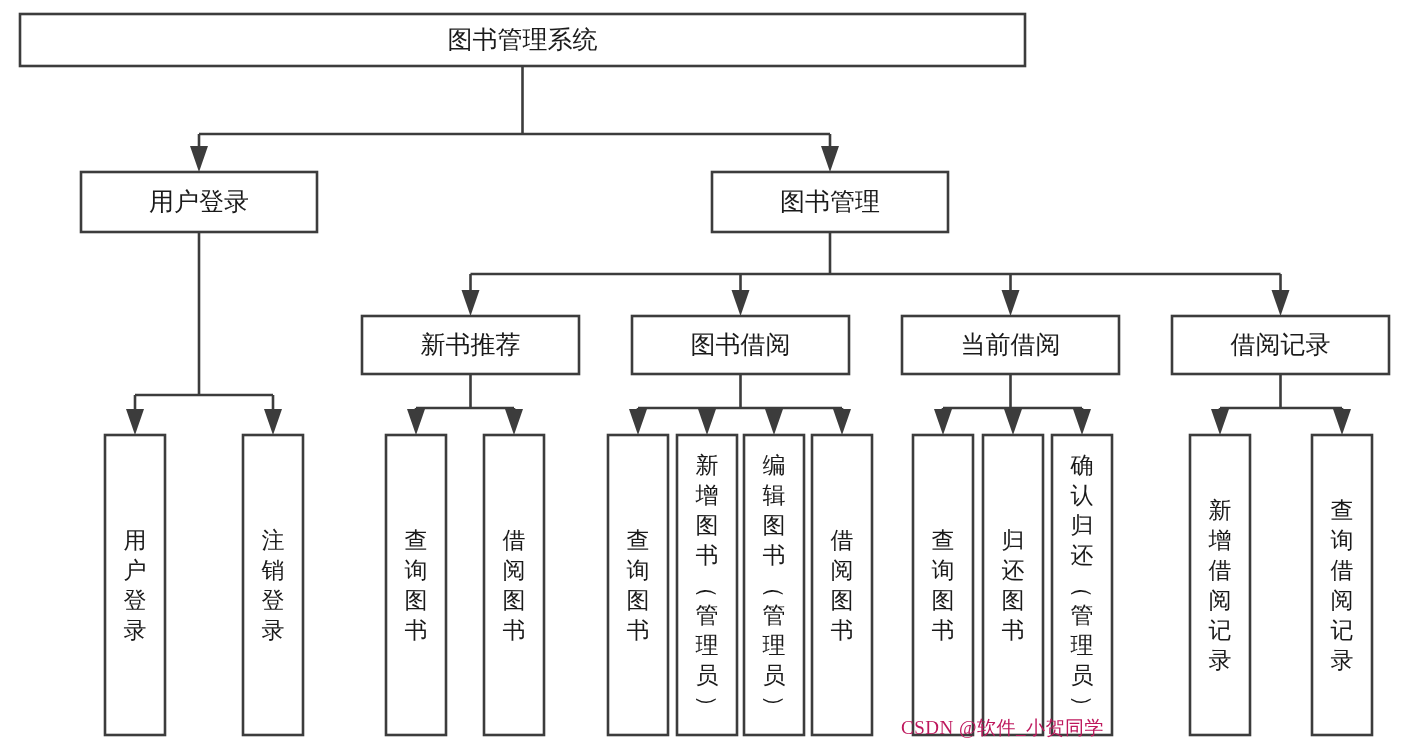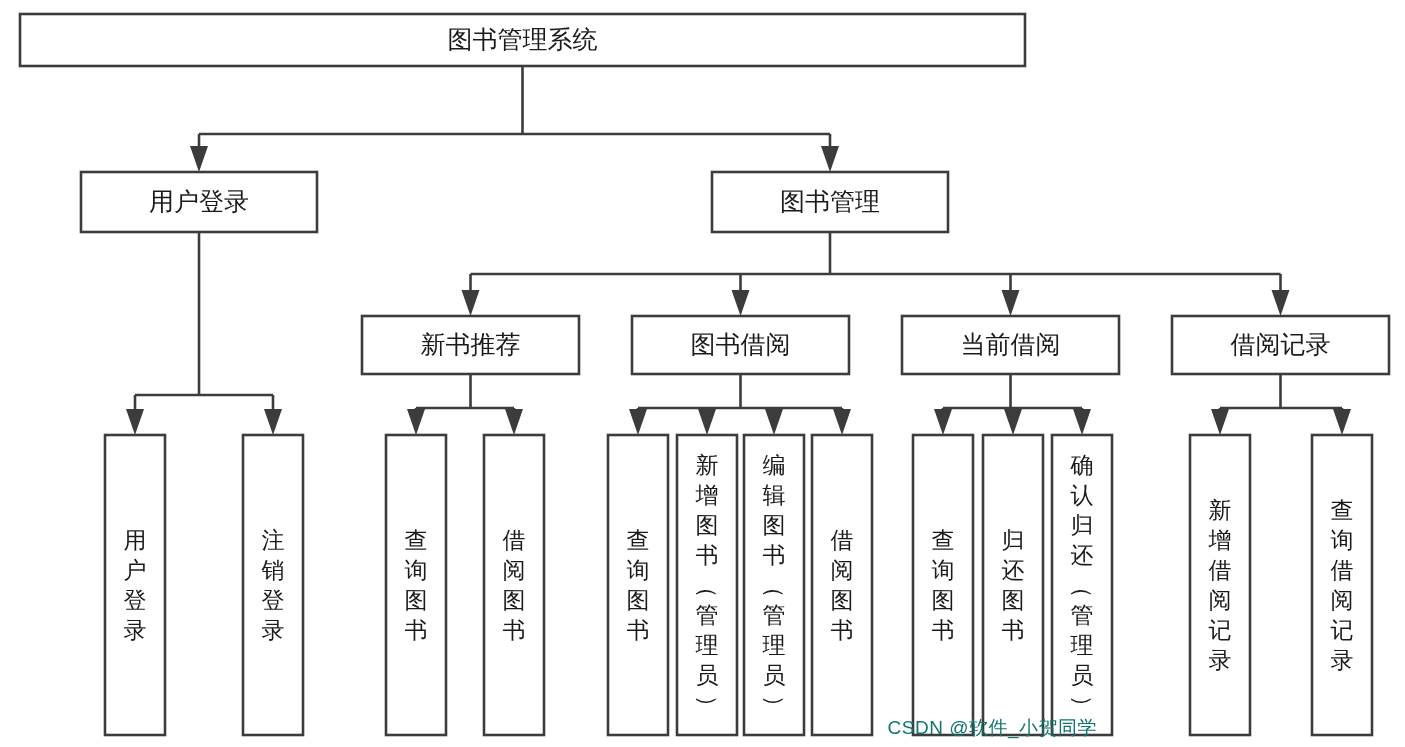--- a/index.html
+++ b/index.html
@@ -51,25 +51,25 @@
     stroke-width: 2.6;
     fill: none;
     stroke-linecap: butt;
   }
   .arrow-head {
     fill: #3c3c3c;
     stroke: none;
   }
   .watermark {
     position: absolute;
-    right: 15px;
+    right: 8px;
     bottom: 6px;
-    font-family: Liberation Sans, sans-serif;
+    font-family: Liberation Serif, serif;
     font-size: 19px;
-    color: #0f766e;
+    color: #be185d;
     letter-spacing: 0.5px;
     white-space: nowrap;
     user-select: none;
   }
 </style>
 </head>
 <body>
 
 <div id="diagram-root">
   <svg class="flowchart" id="flowchart-svg" viewBox="0 0 1405 747" xmlns="http://www.w3.org/2000/svg">

